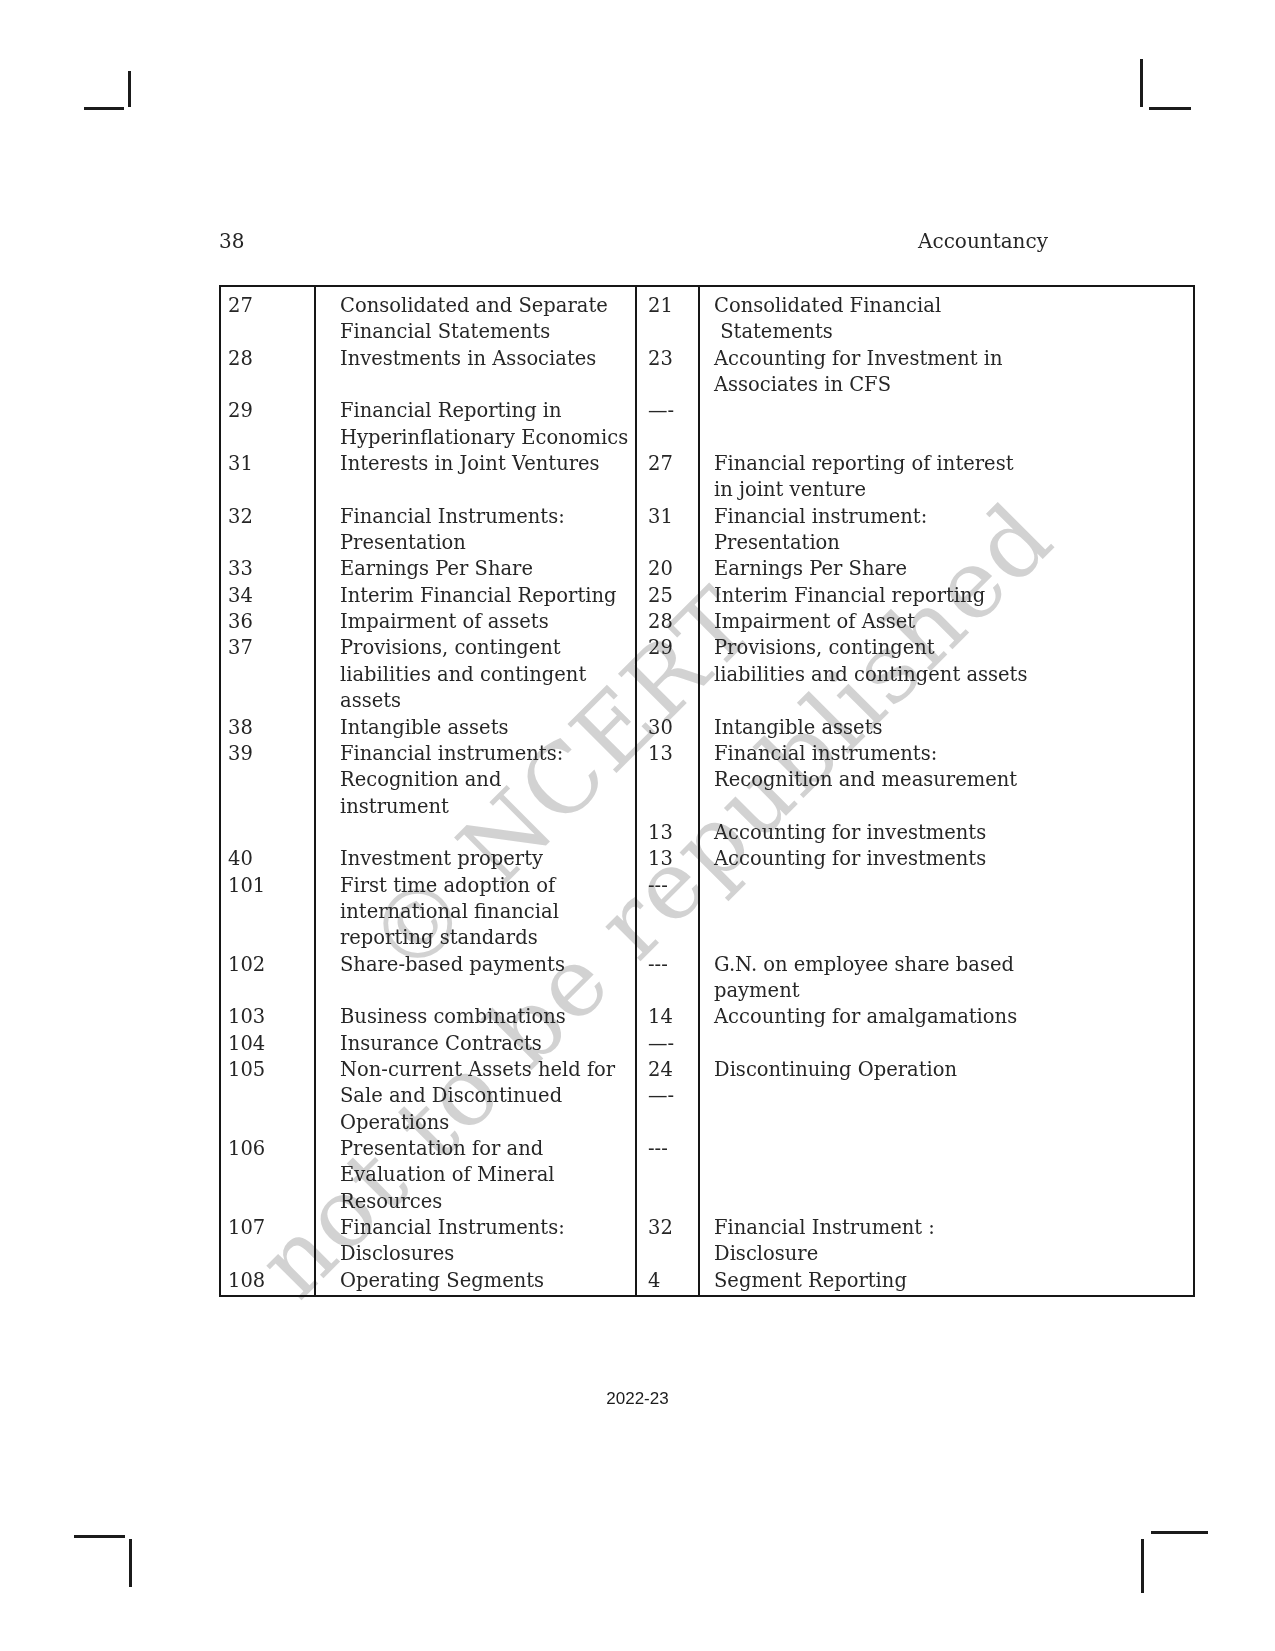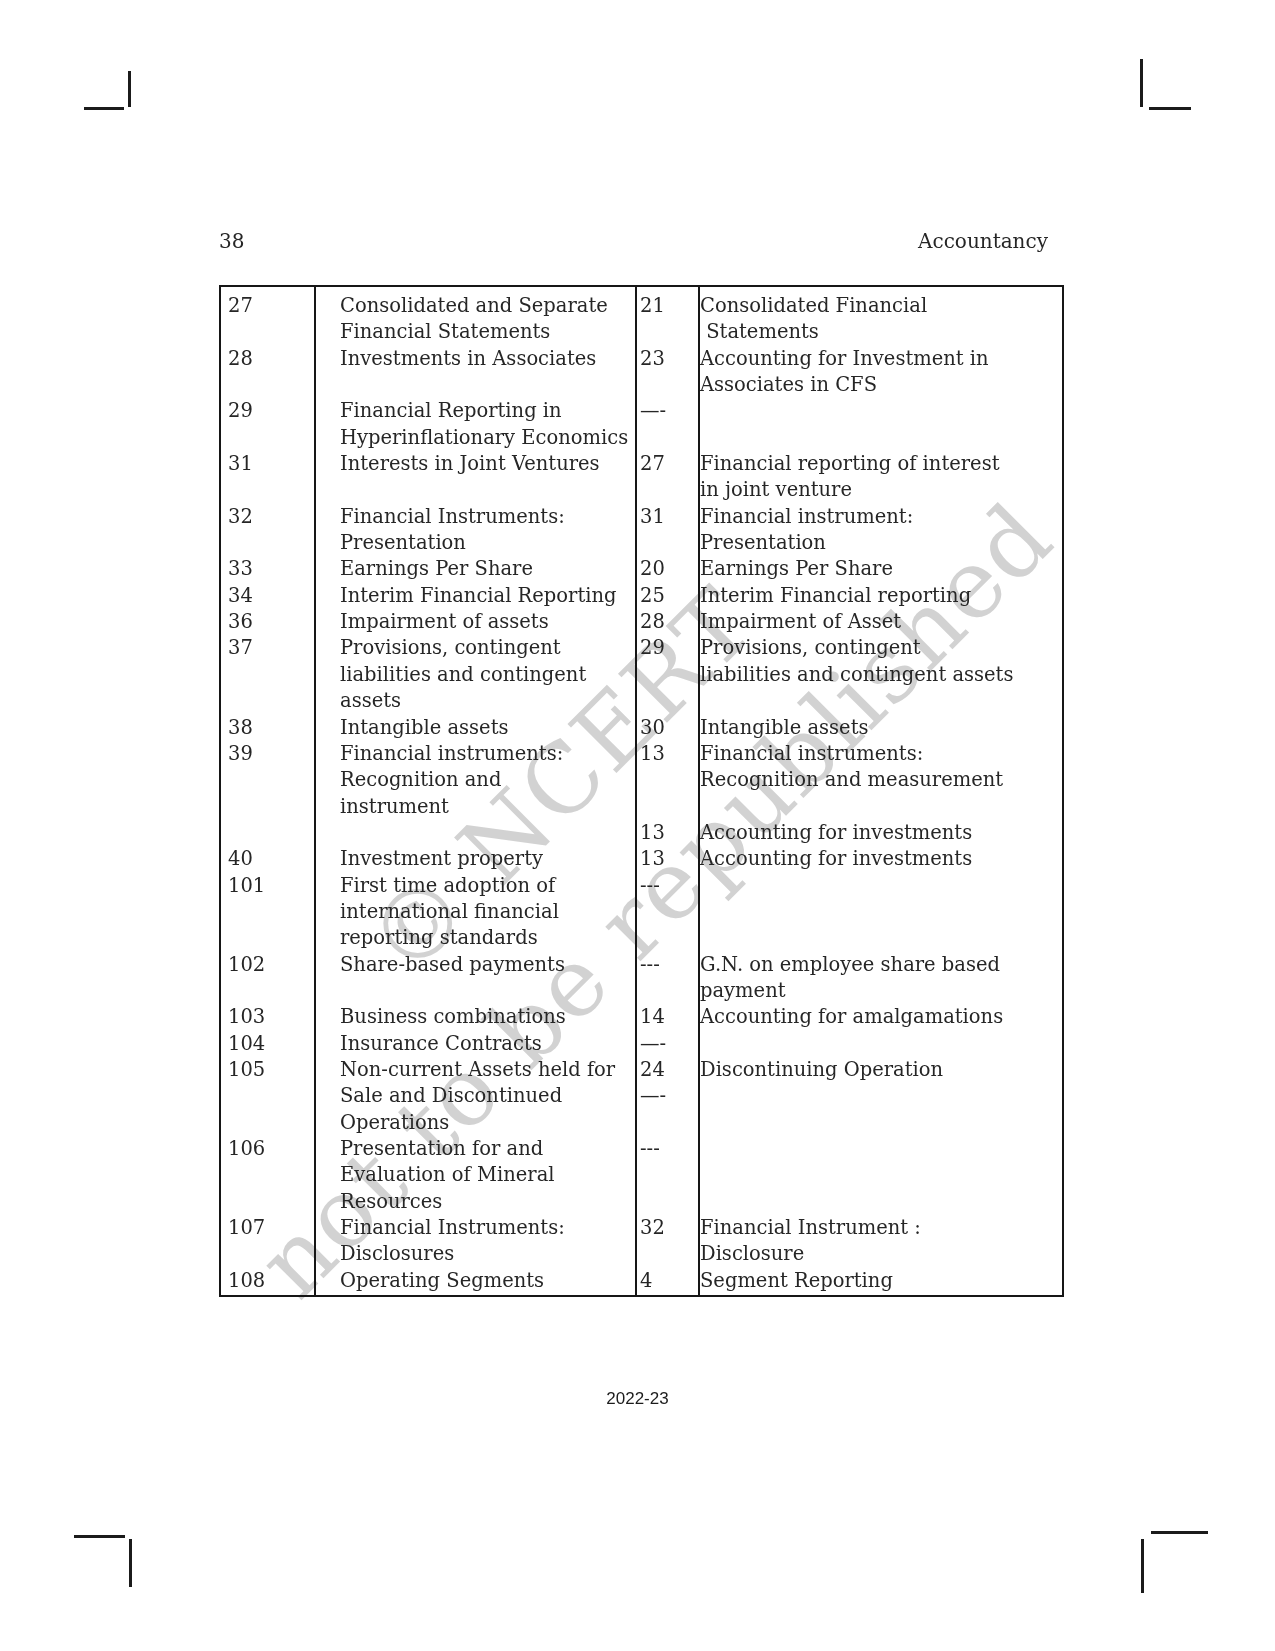--- a/index.html
+++ b/index.html
@@ -57,21 +57,21 @@
     font-size: 20px;
     line-height: 26px;
     z-index: 2;
   }
 
   
   .std-table {
     position: absolute;
     left: 219px;
     top: 285px;
-    width: 845px;
+    width: 976px;
     height: 1012px;
     border: 2px solid #161616;
     box-sizing: border-box;
     z-index: 1;
     background: transparent;
   }
   .vdiv {
     position: absolute;
     top: 0;
     bottom: 0;
@@ -89,22 +89,22 @@
     padding-top: 6px;
     font-size: 19.5px;
   }
   .cell {
     line-height: 26.35px;
     white-space: nowrap;
     overflow: visible;
   }
   .cell.c1 { padding-left: 7px; }
   .cell.c2 { padding-left: 24px; }
-  .cell.c3 { padding-left: 3px; }
-  .cell.c4 { }
+  .cell.c3 { padding-left: 11px; }
+  .cell.c4 { padding-left: 14px; }
 
   
   .footer-year {
     position: absolute;
     left: 50%;
     transform: translateX(-50%);
     top: 1389px;
     font-family: "Liberation Sans", sans-serif;
     font-size: 17px;
     color: #1c1c1c;

